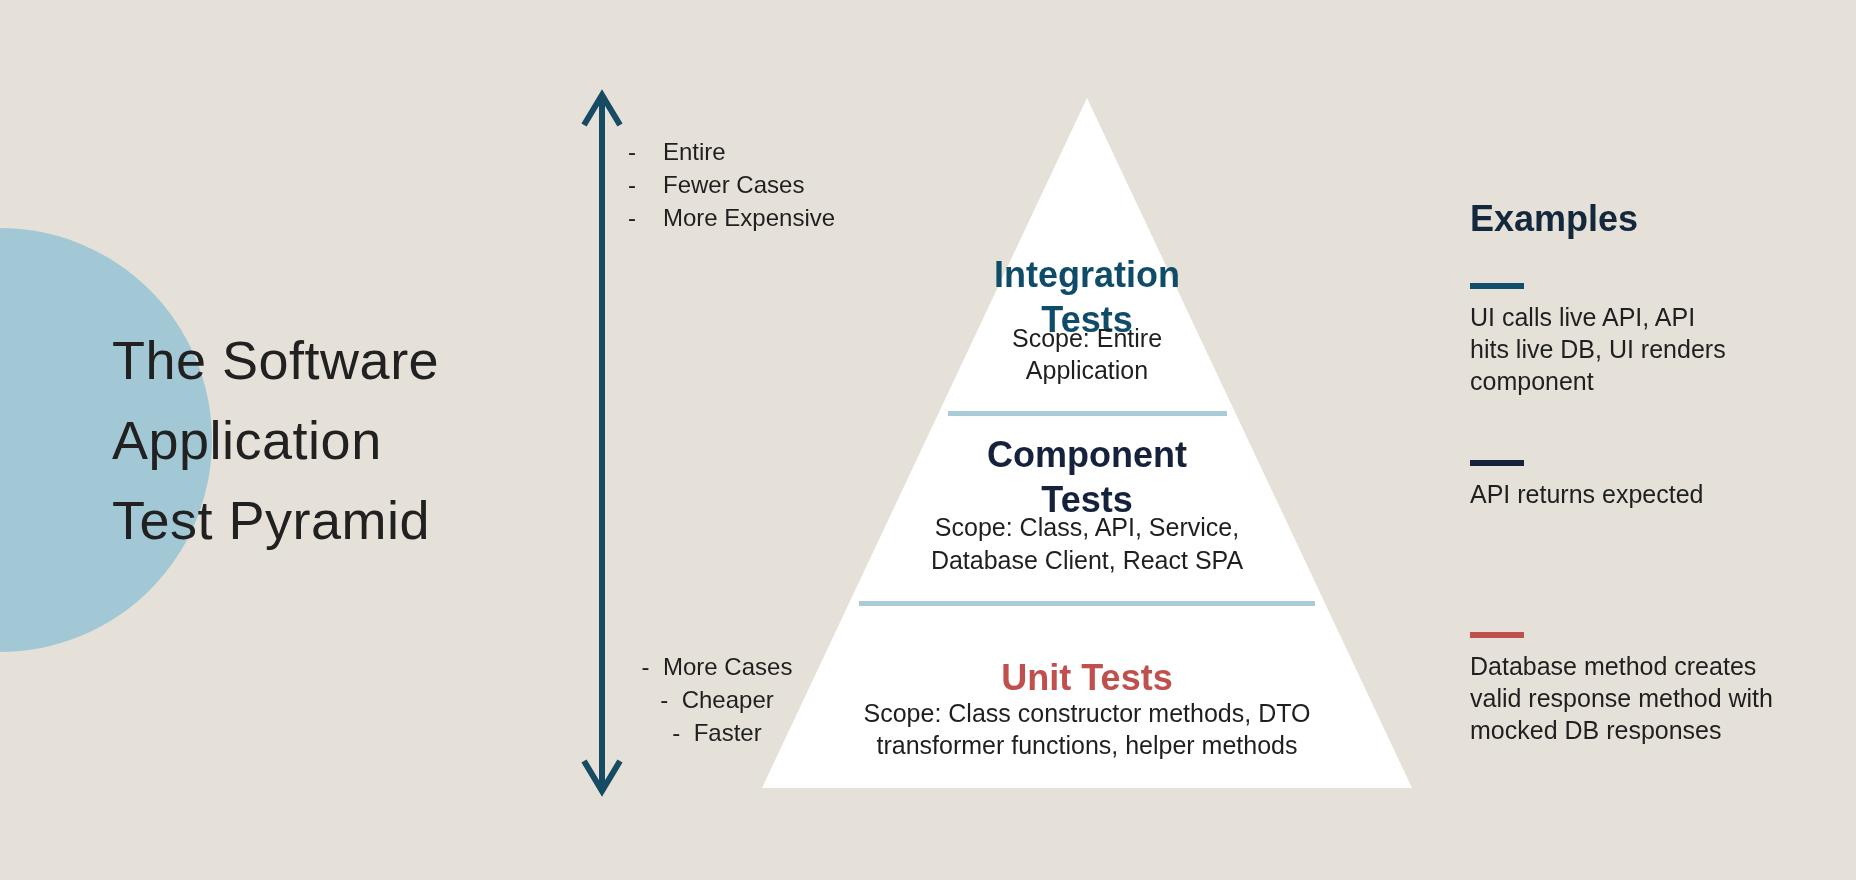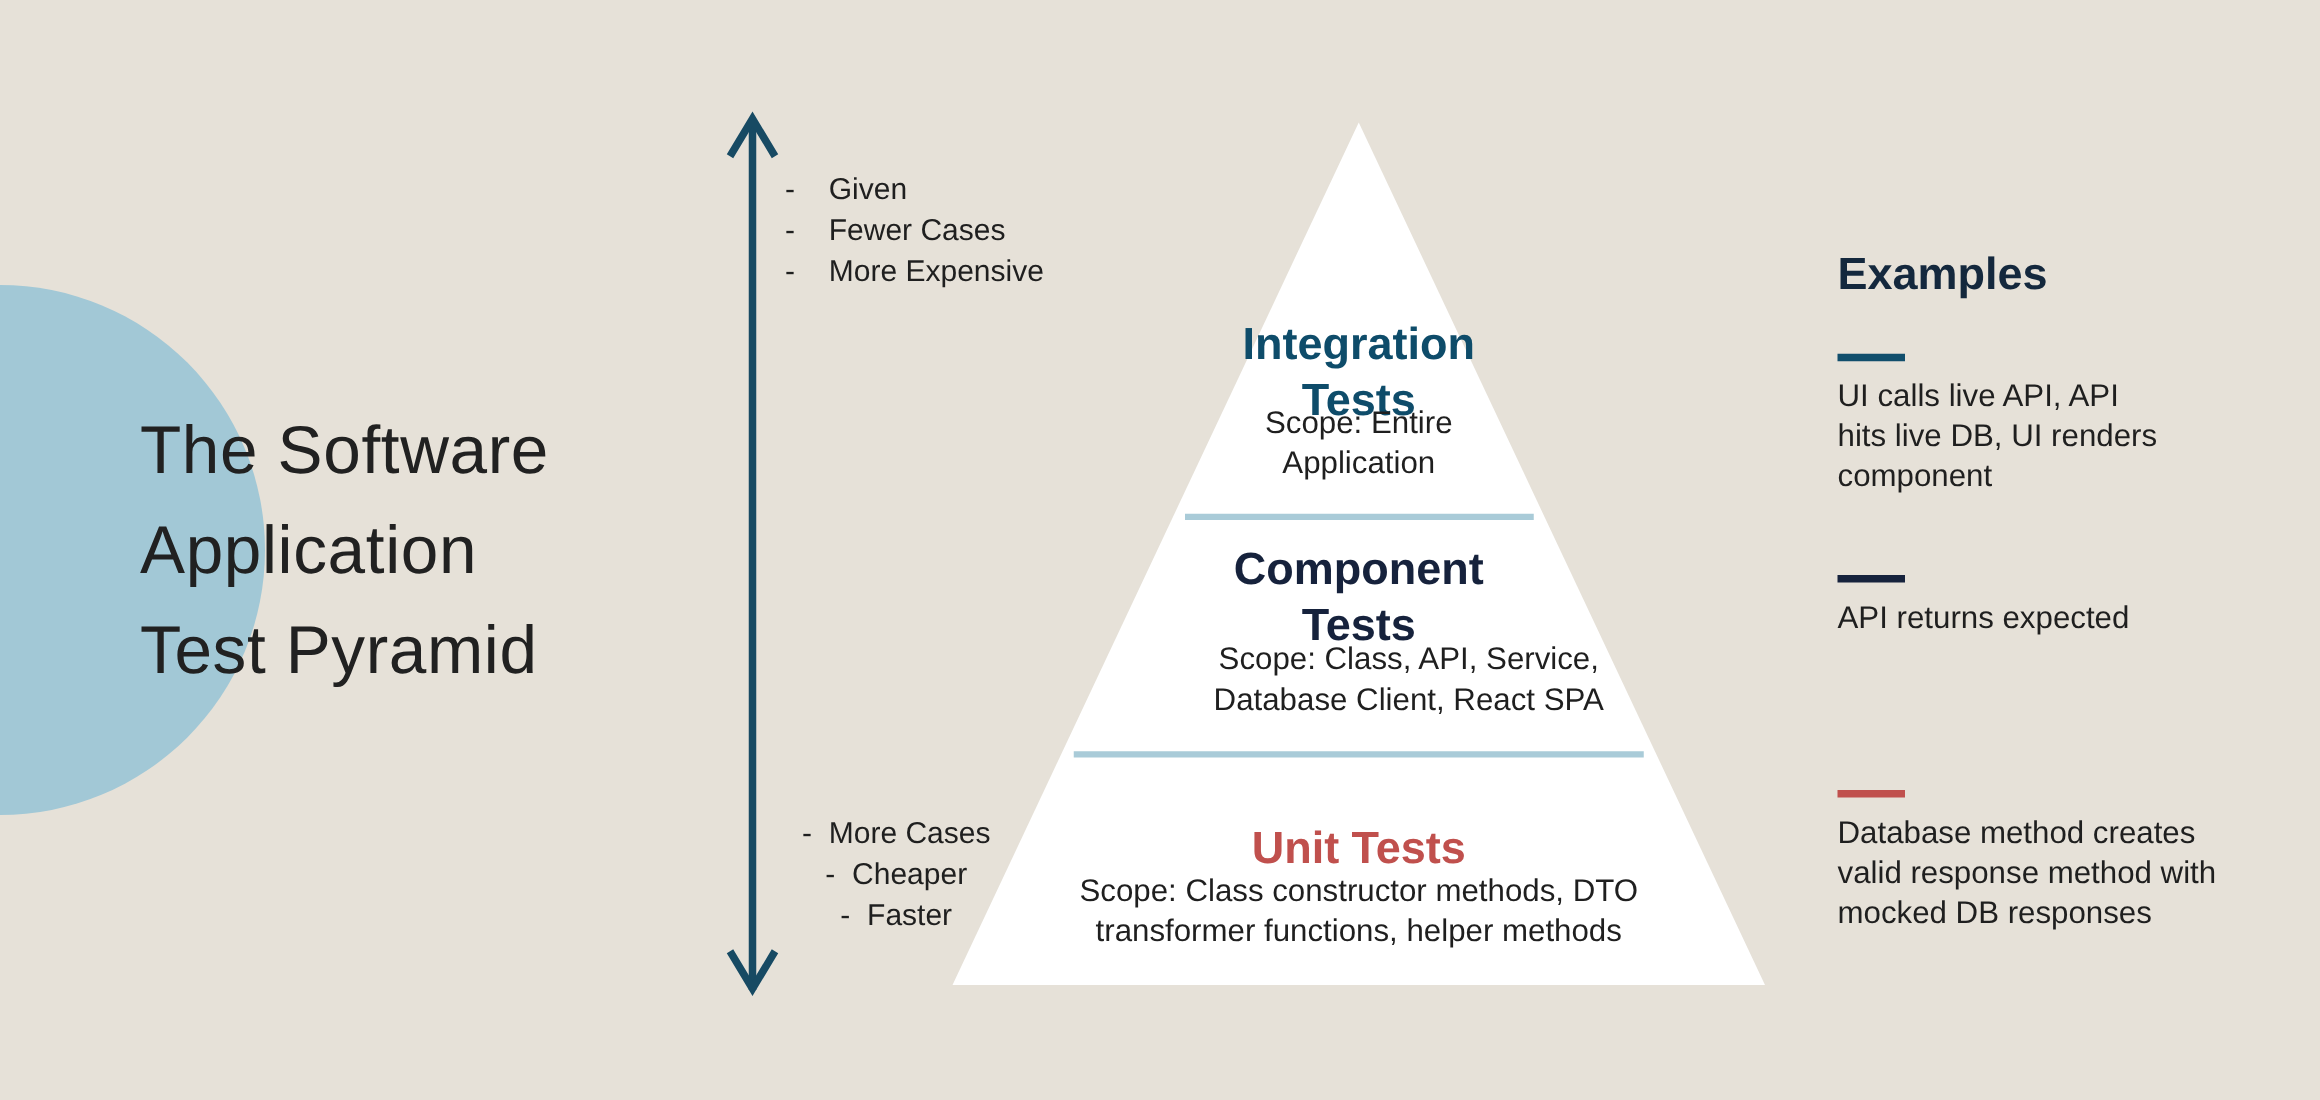--- a/index.html
+++ b/index.html
@@ -96,21 +96,21 @@
   .tier-scope {
     position: absolute;
     text-align: center;
     font-size: 25px;
     line-height: 32px;
     color: #1f1f1f;
   }
   .tier1-title { left: 912px; top: 252px; width: 350px; color: #0e4c6a; }
   .tier1-scope { left: 912px; top: 322px; width: 350px; }
   .tier2-title { left: 887px; top: 432px; width: 400px; color: #16223c; }
-  .tier2-scope { left: 877px; top: 511px; width: 500px; line-height: 33px; }
+  .tier2-scope { left: 837px; top: 511px; width: 500px; line-height: 33px; }
   .tier3-title { left: 887px; top: 655px; width: 400px; color: #c0504d; }
   .tier3-scope { left: 807px; top: 697px; width: 560px; }
 
   
   .ex-header {
     position: absolute;
     left: 1470px;
     top: 198px;
     font-size: 36px;
     font-weight: 700;
@@ -148,21 +148,21 @@
   </div>
 
   <svg class="arrow" width="60" height="740" viewBox="0 0 60 740" aria-hidden="true">
     <line x1="30" y1="16" x2="30" y2="712"></line>
     <polyline points="12,45 30,15 48,45"></polyline>
     <polyline points="12,681 30,711 48,681"></polyline>
   </svg>
 
   <div class="bullets bullets-top">
     <div class="bullet-row">
-      <span class="dash">-</span><span>Given</span>
+      <span class="dash">-</span><span>Entire</span>
     </div>
     <div class="bullet-row">
       <span class="dash">-</span><span>Fewer Cases</span>
     </div>
     <div class="bullet-row">
       <span class="dash">-</span><span>More Expensive</span>
     </div>
   </div>
 
   <div class="bullets bullets-bottom">

